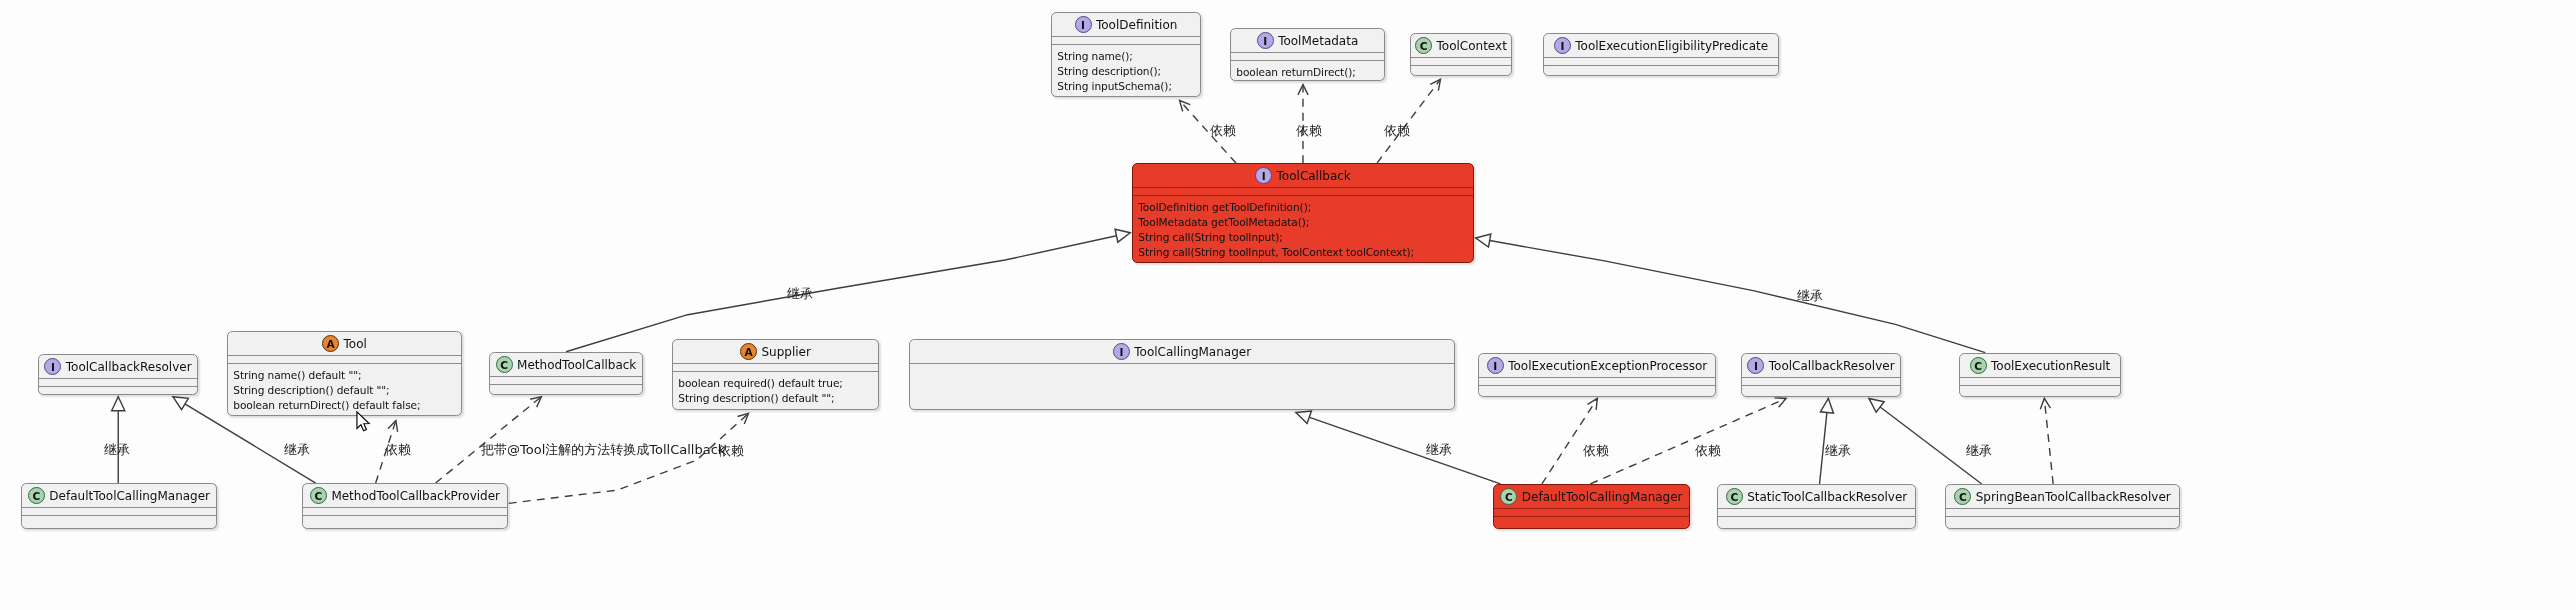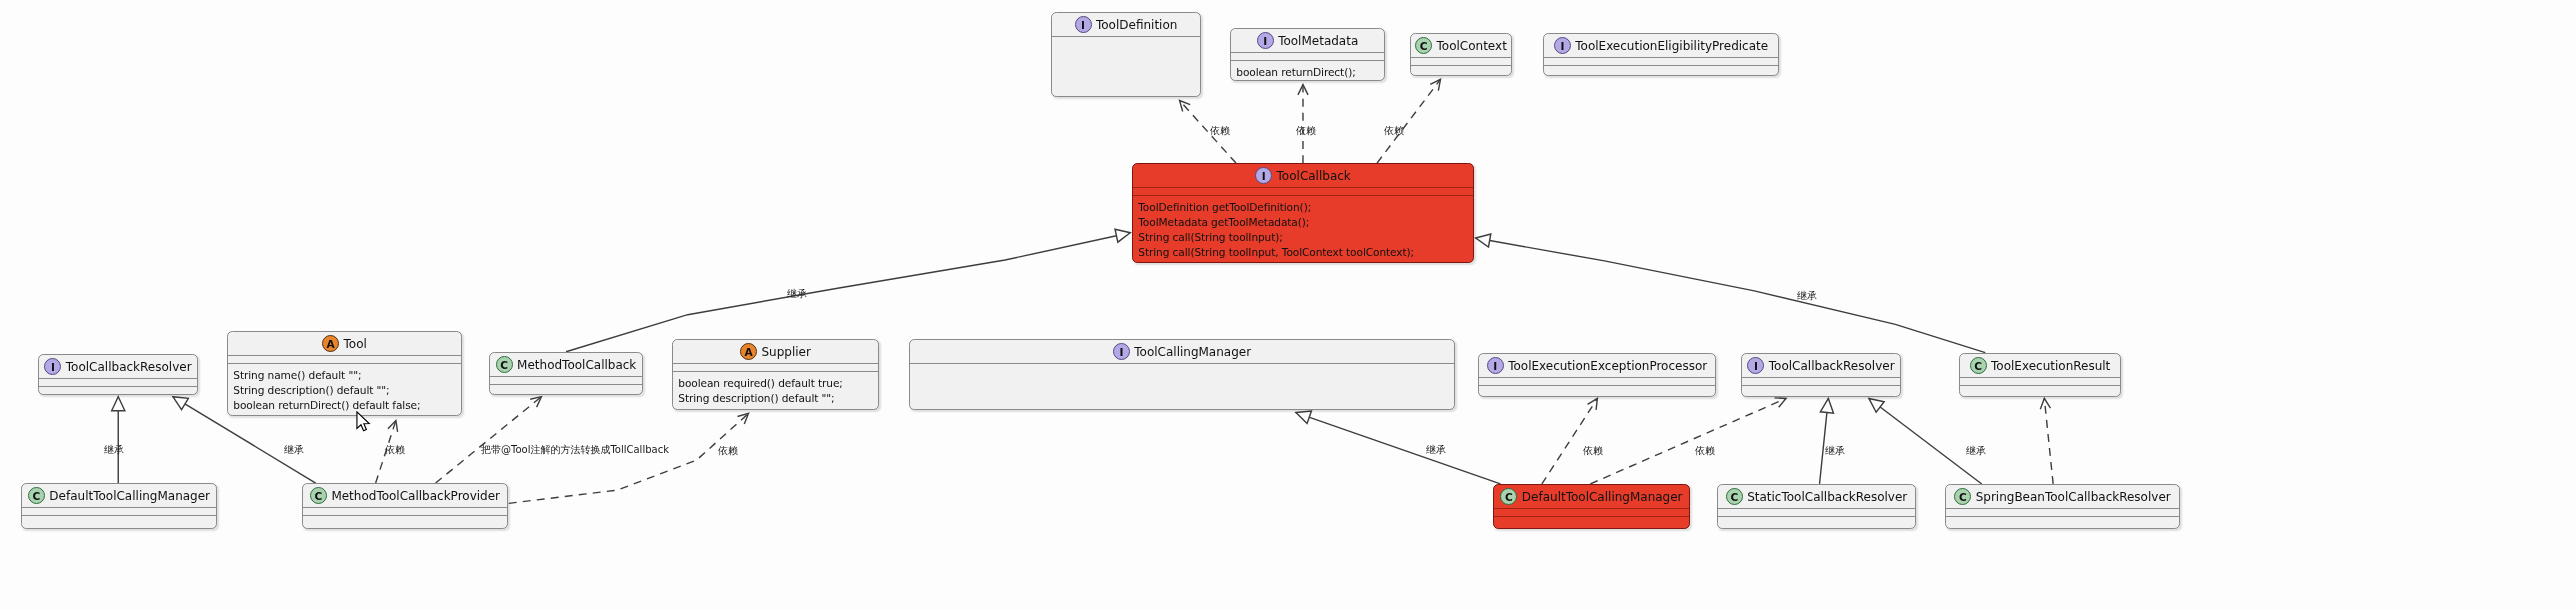--- a/index.html
+++ b/index.html
@@ -28,21 +28,21 @@
   .spot.C{background:#a9d2ae;border-color:#2f6c3c;}
   .spot.A{background:#e8842c;border-color:#53300f;}
   .strip{flex:0 0 7px;border-top:0.9px solid #8a8a8a;}
   .strip.grow{flex:1 1 auto;}
   .members{
     flex:1 1 auto;border-top:0.9px solid #8a8a8a;padding:3.5px 5.3px;
     font-size:10.6px;line-height:15px;letter-spacing:-0.1px;white-space:pre;overflow:hidden;
   }
   .red .strip,.red .members{border-color:#a02014;}
   .edge-label{
-    position:absolute;z-index:3;font-size:10px;color:#1a1a1a;white-space:nowrap;line-height:13.2px;
+    position:absolute;z-index:3;font-size:13px;color:#1a1a1a;white-space:nowrap;line-height:13.2px;
   }
   #cursor{position:absolute;z-index:5;}
 </style>
 </head>
 <body>
 
 <div id="stage">
   <svg id="edges" width="2576" height="610" viewBox="0 0 2922 692" xmlns="http://www.w3.org/2000/svg">
       <path d="M1402,185 L1338,114" fill="none" stroke="#3d3d3d" stroke-width="1.6" stroke-dasharray="9,7"></path>
       <path d="M1350.0860770911581,118.78818760561683 L1338,114 L1341.5124993005036,126.51648307888289" fill="none" stroke="#3d3d3d" stroke-width="1.6"></path>
@@ -77,20 +77,21 @@
       <path d="M2329,549 L2319,452" fill="none" stroke="#3d3d3d" stroke-width="1.6" stroke-dasharray="9,7"></path>
       <path d="M2325.9354624290345,462.9954245436659 L2319,452 L2314.4536653552245,464.17911496364627" fill="none" stroke="#3d3d3d" stroke-width="1.6"></path>
     </svg>
 
 <div class="class-box" style="left: 1051px; top: 12.3px; width: 150px; height: 85px;">
       <div class="box-title italic">
         <span class="spot I">I</span>
         <span class="title-text">ToolDefinition</span>
       </div>
       <div class="strip"></div>
+      <div class="members"><div>String name();</div><div>String description();</div><div>String inputSchema();</div></div>
     </div>
     <div class="class-box" style="left: 1230px; top: 28px; width: 155px; height: 53px;">
       <div class="box-title italic">
         <span class="spot I">I</span>
         <span class="title-text">ToolMetadata</span>
       </div>
       <div class="strip"></div>
       <div class="members"><div>boolean returnDirect();</div></div>
     </div>
     <div class="class-box" style="left: 1410px; top: 33px; width: 102px; height: 43px;">

